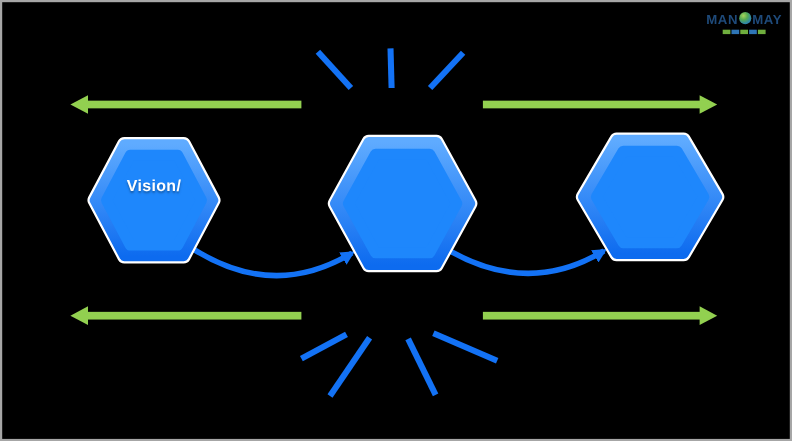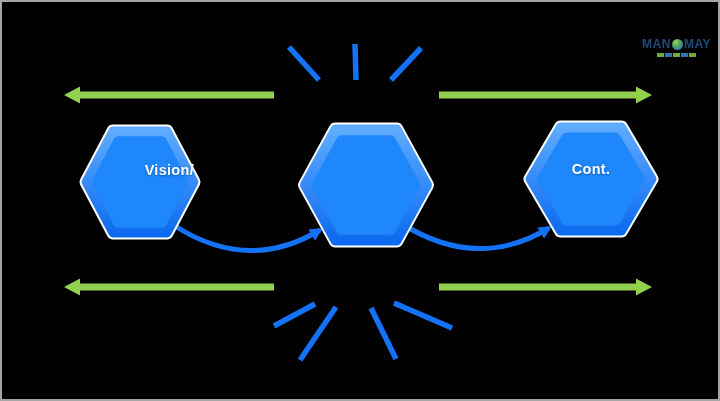--- a/index.html
+++ b/index.html
@@ -18,29 +18,29 @@
     color:#fff;
     font-weight:700;
     font-size:14.5px;
     line-height:1.22;
     text-align:center;
     letter-spacing:.3px;
     text-shadow:0 1px 2px rgba(0,0,0,.35);
     pointer-events:none;
   }
   .hex-label .line{white-space:nowrap;}
-  #label-vision{left:84px;top:160px;width:108px;text-align:right;}
+  #label-vision{left:84px;top:160px;width:108px;}
   #label-reality{left:302px;top:175px;width:124px;}
   #label-cont{left:526px;top:159px;width:126px;}
   .logo{
     position:absolute;
     right:7px;top:9px;
     display:flex;flex-direction:column;align-items:center;
   }
-  .logo-row{display:flex;align-items:center;gap:1px;margin-top:26px;}
+  .logo-row{display:flex;gap:1px;}
   .logo-word{
     color:#1e4a7a;
     font-weight:700;
     font-size:12px;
     letter-spacing:.5px;
   }
   .logo-globe{
     display:inline-block;
     width:11px;height:11px;
     border-radius:50%;
@@ -116,21 +116,20 @@
       <polygon points="528,177 558.5,125 619.5,125 650,177 619.5,229 558.5,229" fill="#ffffff" stroke="#ffffff" stroke-width="13" stroke-linejoin="round"></polygon>
       <polygon points="528,177 558.5,125 619.5,125 650,177 619.5,229 558.5,229" fill="url(#ringGrad)" stroke="url(#ringGrad)" stroke-width="9" stroke-linejoin="round"></polygon>
       <polygon points="540.2,177 564.6,135.4 613.4,135.4 637.8,177 613.4,218.6 564.6,218.6" fill="#1e87fc" stroke="#1e87fc" stroke-width="10" stroke-linejoin="round"></polygon>
     </g>
   </svg>
 
   <div class="hex-label" id="label-vision">
     <div class="line">Vision/</div>
   </div>
   <div class="hex-label" id="label-cont">
-    <div class="line">Cont.</div>
   </div>
 
   <div class="logo">
     <div class="logo-row">
       <span class="logo-word">MAN</span>
       <span class="logo-globe"></span>
       <span class="logo-word">MAY</span>
     </div>
     <div class="logo-tagline">
       <span class="tg-g"></span>

